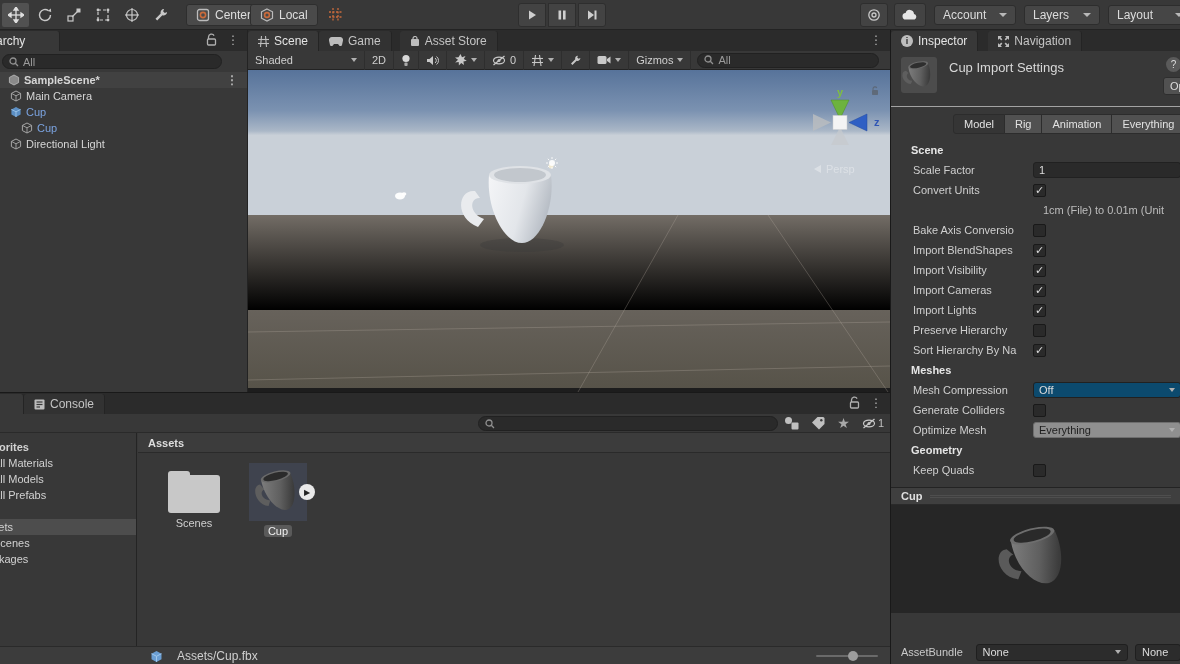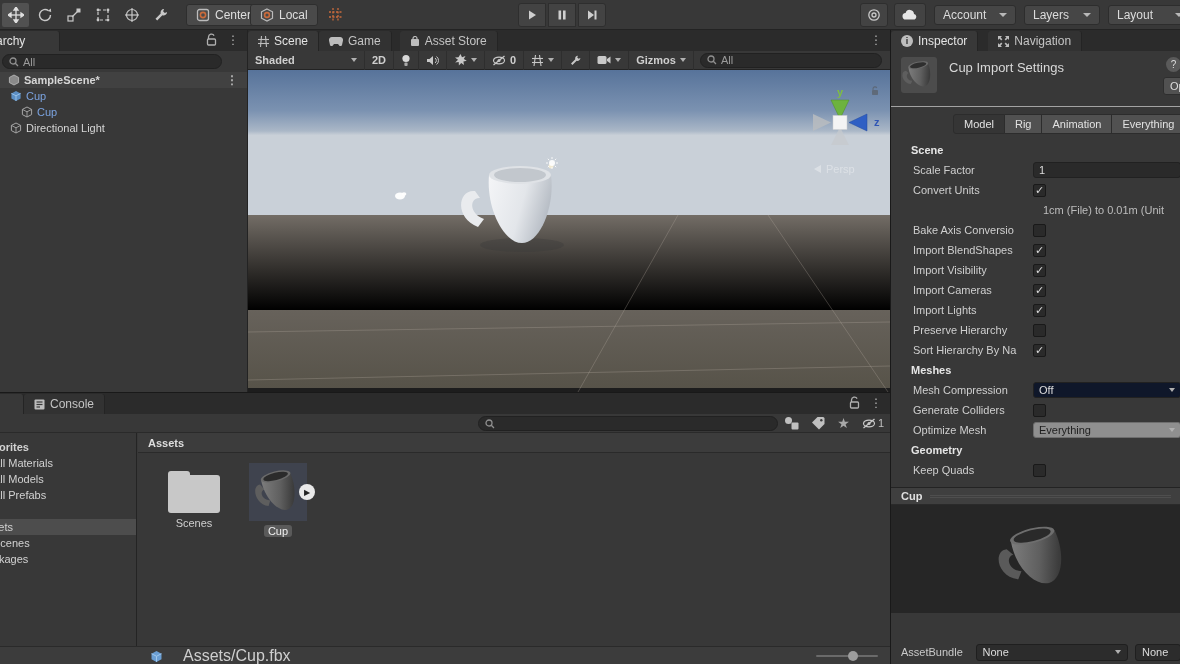--- a/index.html
+++ b/index.html
@@ -32,21 +32,21 @@
   .hrow .lbl { color:#d6d6d6; }
   .hrow .lbl.blue { color:#7ba3e0; }
   #scene-row { background:#414141; font-weight:bold; color:#e2e2e2; position:relative; }
   #scene-row .kebab { position:absolute; right:10px; top:2px; }
   .cubeicon { width:12px; height:12px; flex:none; }
 
   
   #scenepanel { position:absolute; left:248px; top:30px; width:642px; height:362px; background:#383838; overflow:hidden; }
   #scene-tabbar { left:0; top:0; width:642px; height:21px; }
   #scene-toolbar { position:absolute; left:0; top:21px; width:642px; height:19px; background:#383838; border-bottom:1px solid #232323; display:flex; align-items:center; }
-  .stb { height:19px; display:flex; align-items:center; gap:4px; padding:0 7px; border-right:1px solid #2e2e2e; color:#cfcfcf;font-weight:bold; }
+  .stb { height:19px; display:flex; align-items:center; gap:4px; padding:0 7px; border-right:1px solid #2e2e2e; color:#cfcfcf; }
   .scaret { width:0; height:0; border-left:3.5px solid transparent; border-right:3.5px solid transparent; border-top:4px solid #b0b0b0; }
   #scene-search { margin-left:6px; width:182px; height:15px; background:#2a2a2a; border:1px solid #212121; border-radius:8px; display:flex; align-items:center; gap:4px; padding:0 6px; color:#9b9b9b; }
   #viewport { position:absolute; left:0; top:40px; width:642px; height:322px; }
 
   
   #project { position:absolute; left:0; top:392px; width:890px; height:272px; background:#383838; border-top:1px solid #191919; overflow:hidden; }
   #proj-tabbar { left:0; top:0; width:890px; height:21px; }
   #proj-toolbar { position:absolute; left:0; top:21px; width:890px; height:19px; background:#383838; border-bottom:1px solid #2a2a2a; }
   #proj-search { position:absolute; left:478px; top:2px; width:300px; height:15px; background:#2a2a2a; border:1px solid #212121; border-radius:8px; display:flex; align-items:center; gap:4px; padding:0 6px; color:#9b9b9b; }
   #proj-filtericons { position:absolute; right:6px; top:1px; display:flex; gap:12px; align-items:center; color:#c0c0c0; }
@@ -61,21 +61,21 @@
   #asset-grid { display:flex; gap:12px; padding:10px 0 0 20px; }
   .asset { width:72px; display:flex; flex-direction:column; align-items:center; gap:4px; }
   .foldericon { width:52px; height:42px; position:relative; margin-top:8px; }
   .foldericon .back { position:absolute; left:0; top:4px; width:52px; height:38px; background:#c8c8c8; border-radius:3px; }
   .foldericon .tabp { position:absolute; left:0; top:0; width:22px; height:8px; background:#c8c8c8; border-radius:3px 3px 0 0; }
   .thumb { width:58px; height:58px; background:#3f434e; position:relative; }
   .expandbtn { position:absolute; right:-8px; top:21px; width:16px; height:16px; border-radius:50%; background:#e9e9e9; display:flex; align-items:center; justify-content:center; color:#222; font-size:8px; }
   .asset-label { color:#cfcfcf; padding:0 4px; border-radius:3px; }
   .asset-label.sel { background:#5a5a5a; color:#efefef; }
   #proj-status { position:absolute; left:0; top:253px; width:890px; height:19px; background:#3c3c3c; border-top:1px solid #2a2a2a; display:flex; align-items:center; }
-  #status-path { margin-left:150px; display:flex; gap:20px; align-items:center; color:#cfcfcf; font-size:16px; }
+  #status-path { margin-left:150px; display:flex; gap:14px; align-items:center; color:#cfcfcf; font-size:12px; }
   #zoom-slider { position:absolute; right:12px; top:8px; width:62px; height:2px; background:#6a6a6a; border-radius:1px; }
   #zoom-thumb { position:absolute; left:32px; top:-4px; width:10px; height:10px; border-radius:50%; background:#9d9d9d; }
 
   
   #inspector { position:absolute; left:890px; top:30px; width:290px; height:634px; background:#383838; border-left:1px solid #191919; overflow:hidden; }
   #insp-tabbar { left:0; top:0; width:290px; height:21px; }
   #insp-header { position:absolute; left:0; top:21px; width:290px; height:56px; border-bottom:1px solid #a3a3a3; }
   #insp-thumb { position:absolute; left:10px; top:6px; width:36px; height:36px; background:#4c4c4c; border-radius:3px; }
   #insp-title { position:absolute; left:58px; top:9px; font-size:13px; color:#d8d8d8; }
   #insp-help { position:absolute; left:275px; top:6px; width:15px; height:15px; border-radius:50%; background:#5a5a5a; color:#ddd; display:flex; align-items:center; justify-content:center; font-size:10px; }
@@ -85,21 +85,21 @@
   .mtab:first-child { border-left:1px solid #2c2c2c; border-radius:3px 0 0 3px; }
   .mtab:last-child { border-radius:0 3px 3px 0; }
   .mtab.active { background:#353535; }
   #insp-rows { position:absolute; left:0; top:110px; width:290px; height:347px; overflow:hidden; }
   .irow { display:flex; align-items:center; height:20px; padding-left:22px; }
   .irow .ilabel { width:120px; flex:none; overflow:hidden; white-space:nowrap; color:#cfcfcf; }
   .irow.header { font-weight:bold; color:#e6e6e6; padding-left:20px; }
   .ictrl { flex:1; overflow:hidden; white-space:nowrap; }
   .ifield { width:100%; height:16px; background:#2a2a2a; border:1px solid #212121; border-radius:3px; padding:0 5px; line-height:14px; color:#dcdcdc; }
   .icheck { width:13px; height:13px; background:#2a2a2a; border:1px solid #191919; border-radius:2px; color:#dcdcdc; font-size:11px; line-height:11px; text-align:center; }
-  .ipopup { width:100%; height:16px; background:#0f172a; border:1px solid #212121; border-radius:3px; padding:0 5px; line-height:14px; color:#dcdcdc; display:flex; justify-content:space-between; align-items:center; }
+  .ipopup { width:100%; height:16px; background:#0c4a6e; border:1px solid #212121; border-radius:3px; padding:0 5px; line-height:14px; color:#dcdcdc; display:flex; justify-content:space-between; align-items:center; }
   .ipopup.light { background:#8f8f8f; border-color:#6e6e6e; color:#1e1e1e; }
   .ihelp { color:#bdbdbd; padding-left:10px; }
   #preview-hdr { position:absolute; left:0; top:457px; width:290px; height:18px; background:#3f3f3f; border-top:1px solid #232323; border-bottom:1px solid #2a2a2a; display:flex; align-items:center; gap:8px; padding:0 10px; font-weight:bold; color:#e0e0e0; }
   #preview-hdr .grip { flex:1; height:3px; border-top:1px solid #4e4e4e; border-bottom:1px solid #4e4e4e; }
   #preview-canvas { position:absolute; left:0; top:475px; width:290px; height:108px; background:#262626; display:flex; align-items:center; justify-content:center; }
   #assetbundle-row { position:absolute; left:0; top:612px; width:290px; height:20px; display:flex; align-items:center; padding-left:10px; }
   #assetbundle-row .ablabel { width:85px; color:#cacaca; }
   .abpopup { height:17px; background:#2c2c2c; border:1px solid #1f1f1f; border-radius:3px; color:#dcdcdc; display:flex; align-items:center; justify-content:space-between; padding:0 6px; }
   #ab-popup1 { width:172px; }
   #ab-popup2 { width:46px; margin-left:7px; overflow:hidden; flex:none; }
@@ -248,20 +248,29 @@
     </div>
     <div id="hier-tree">
       <div class="hrow" id="scene-row" style="padding-left:8px">
         <svg class="cubeicon" viewBox="0 0 12 12">
             <path d="M6 1l4.6 2.4v5.2L6 11 1.4 8.6V3.4z" fill="#8a8a8a" stroke="#c0c0c0" stroke-width="0.8"></path>
           </svg>
         <span class="lbl">SampleScene*</span>
         <span class="kebab">⋮</span>
       </div>
 
+    <div class="hrow" style="padding-left: 10px;">
+          <span style="display: flex;">
+            <svg class="cubeicon" viewBox="0 0 12 12">
+              <path d="M6 1l4.6 2.4v5.2L6 11 1.4 8.6V3.4z" fill="none" stroke="#a6a6a6" stroke-width="1"></path>
+              <path d="M1.4 3.4L6 5.8l4.6-2.4M6 5.8V11" stroke="#a6a6a6" stroke-width="0.9" fill="none"></path>
+            </svg>
+          </span>
+          <span class="lbl">Main Camera</span>
+        </div>
         <div class="hrow" style="padding-left: 10px;">
           <span style="display: flex;">
             <svg class="cubeicon" viewBox="0 0 12 12">
               <path d="M6 1l4.6 2.4v5.2L6 11 1.4 8.6V3.4z" fill="#5c8fc4"></path>
               <path d="M1.4 3.4L6 5.8l4.6-2.4M6 5.8V11" stroke="#9cc4ea" stroke-width="0.9" fill="none"></path>
             </svg>
           </span>
           <span class="lbl blue">Cup</span>
         </div>
         <div class="hrow" style="padding-left: 21px;">

